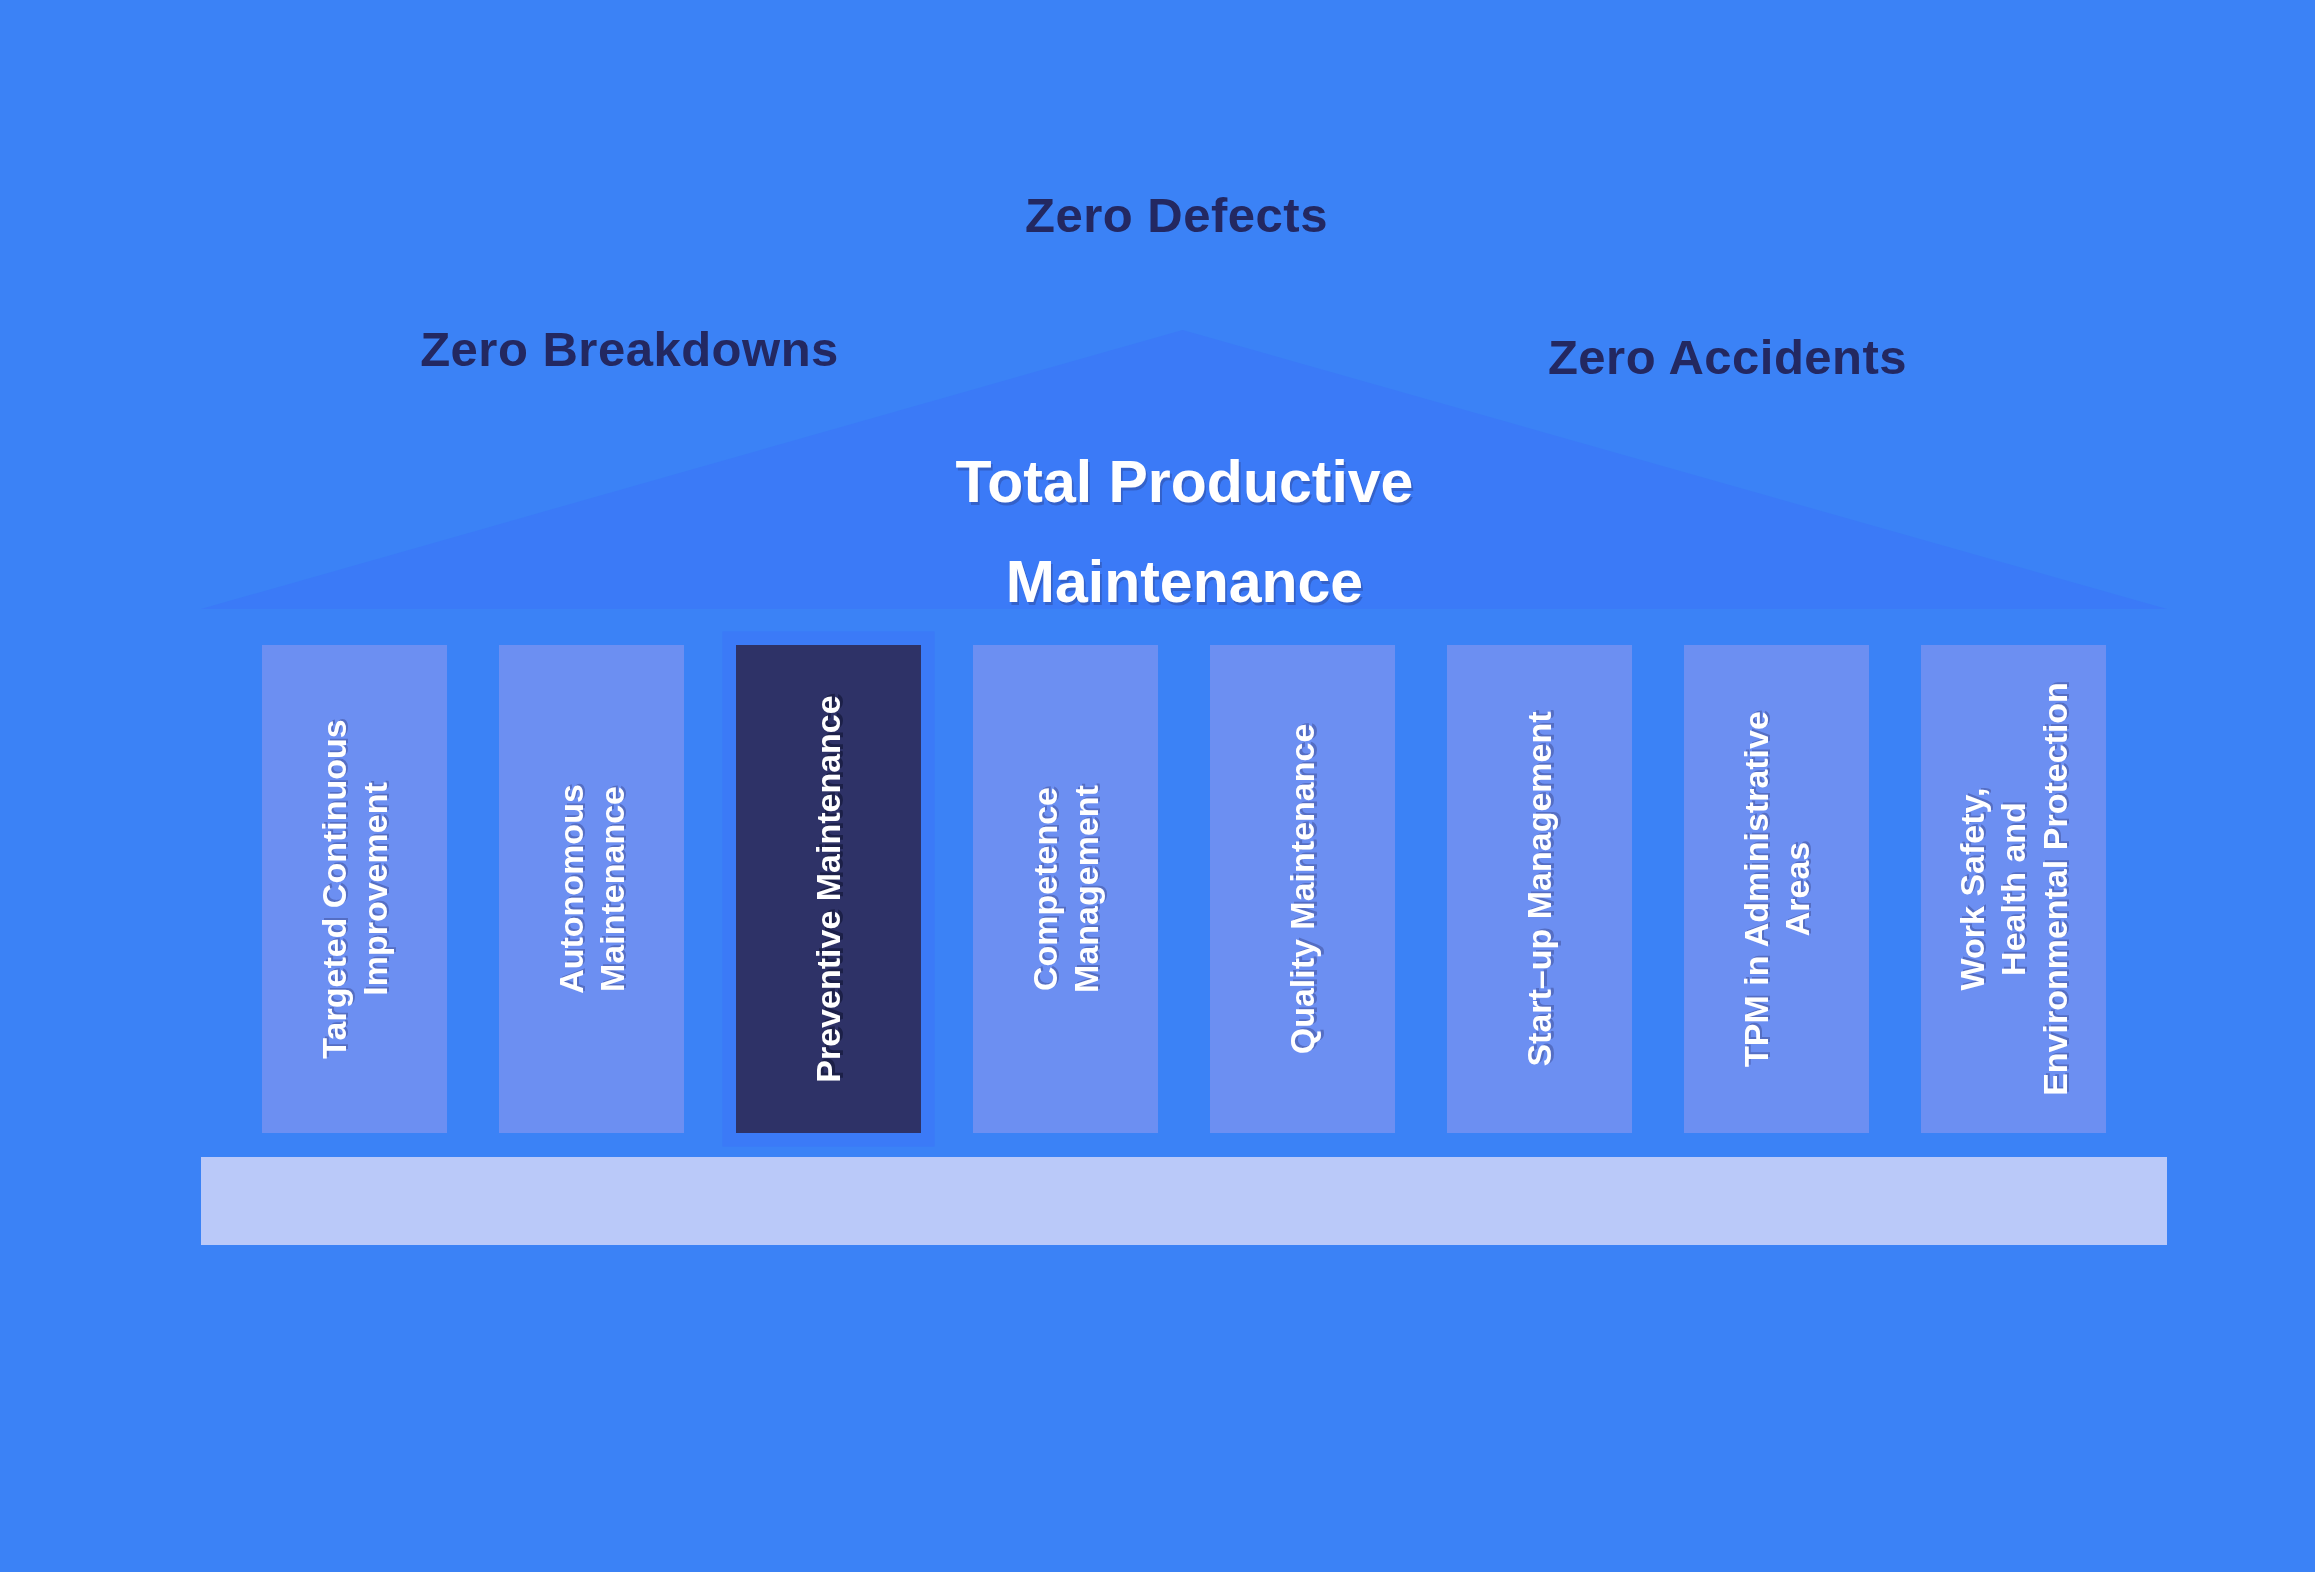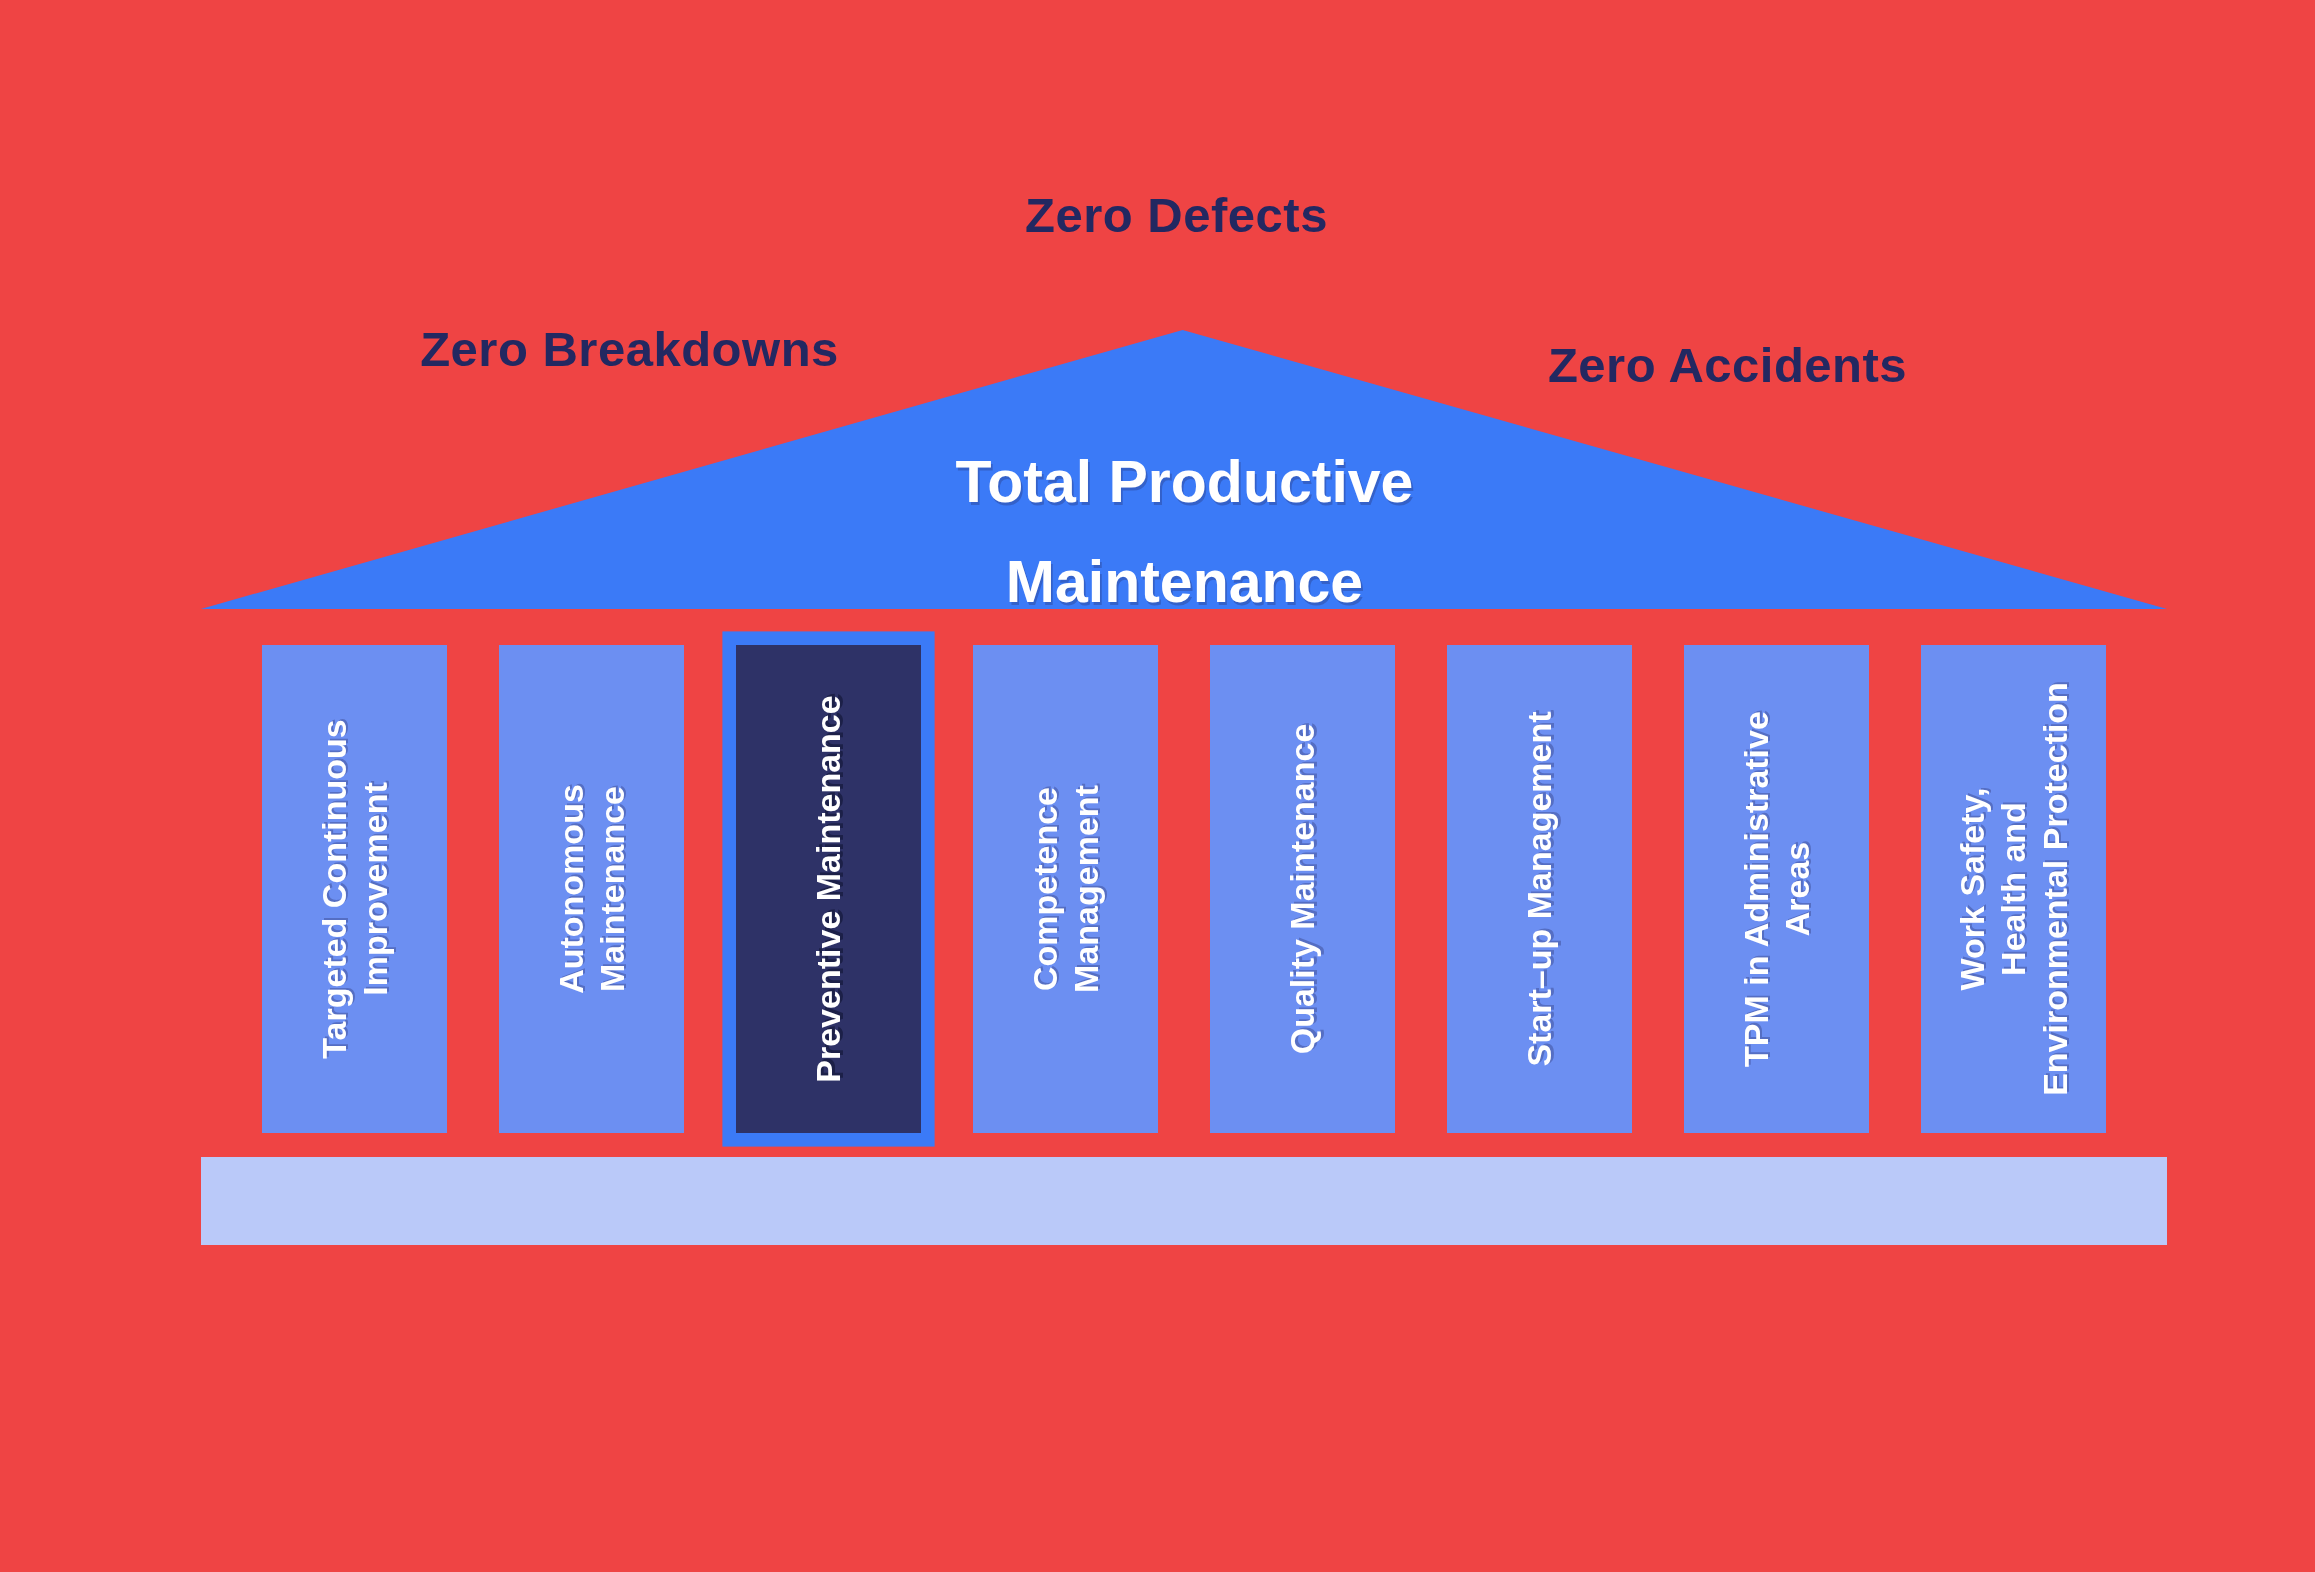--- a/index.html
+++ b/index.html
@@ -4,39 +4,39 @@
 <style>
   html, body {
     margin: 0;
     padding: 0;
     background: #000000;
   }
   .canvas {
     position: relative;
     width: 2316px;
     height: 1572px;
-    background: #ef4444;
+    background: #3b82f6;
     overflow: hidden;
     font-family: "Liberation Sans", sans-serif;
   }
 
   
   .goal {
     position: absolute;
     width: 543px;
     text-align: center;
     font-size: 49px;
     font-weight: 700;
     color: #232861;
     line-height: 1.2;
     letter-spacing: 0.5px;
   }
   .goal-defects    { left: 905px; top: 186px; }
   .goal-breakdowns { left: 358px;  top: 320px; }
-  .goal-accidents  { left: 1456px; top: 336px; }
+  .goal-accidents  { left: 1456px; top: 328px; }
 
   
   .roof {
     position: absolute;
     left: 201px;
     top: 330px;
     width: 1966px;
     height: 279px;
     background: #3b7af7;
     clip-path: polygon(49.93% 0%, 100% 100%, 0% 100%);

